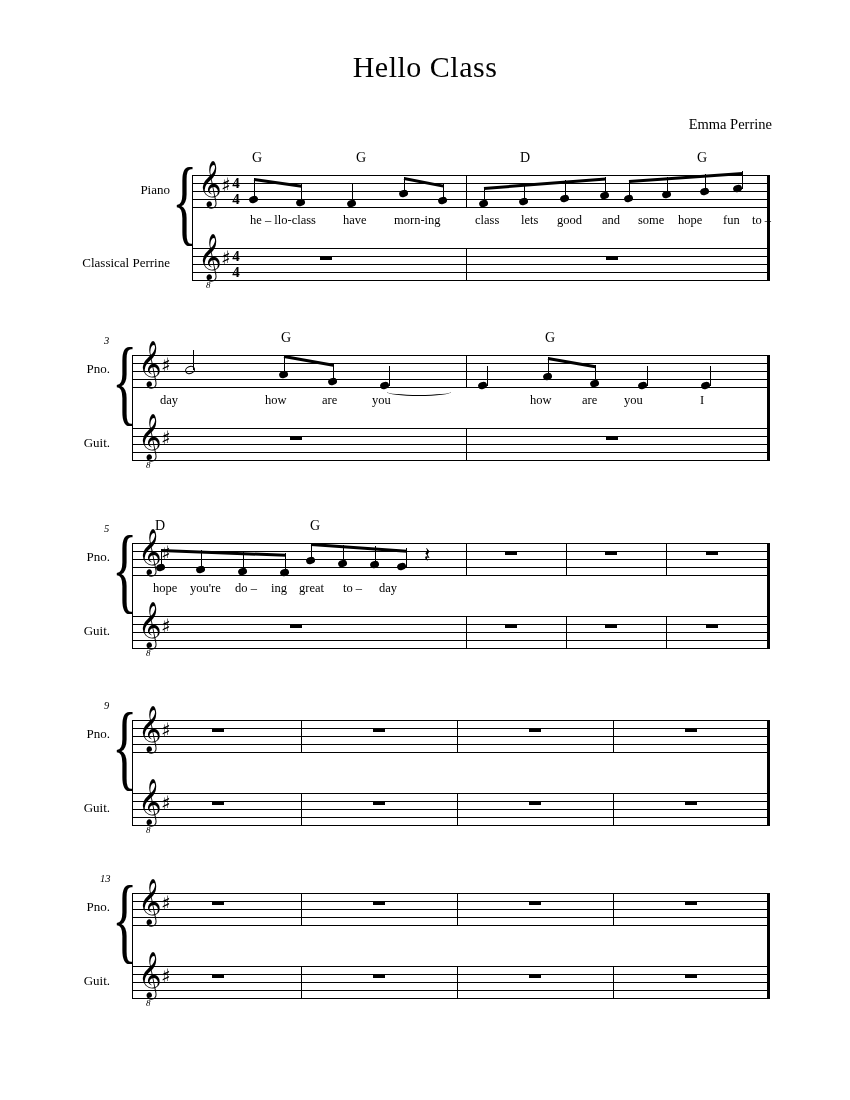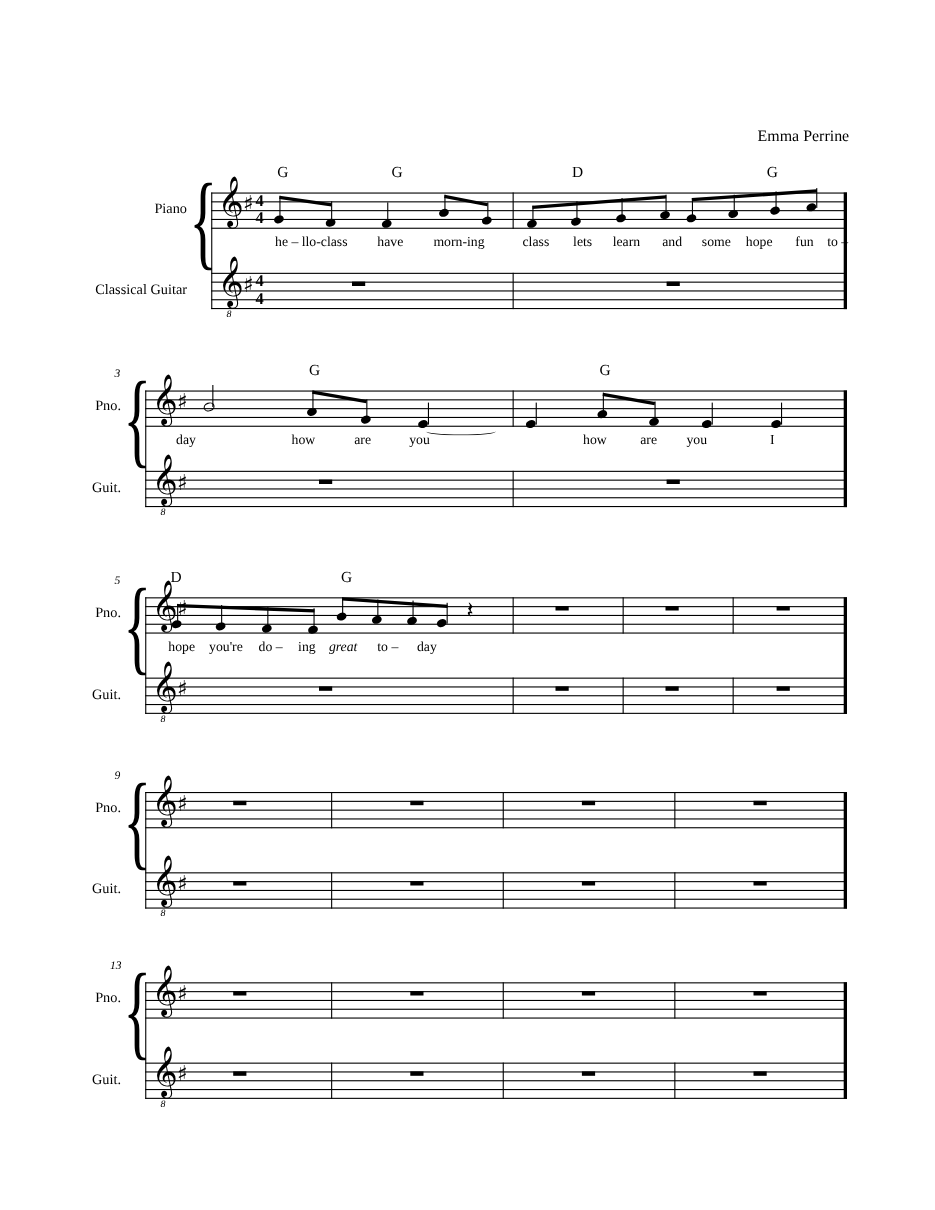--- a/index.html
+++ b/index.html
@@ -180,26 +180,27 @@
     font-size: 12.5px;
     font-family: "Liberation Serif", serif;
     white-space: nowrap;
   }
 </style>
 </head>
 <body>
 
 <div class="page">
 
+  <div class="title">Hello Class</div>
   <div class="composer">Emma Perrine</div>
 
   <div class="system" style="top:150px;">
 
     <div class="instlabel" style="left:30px; top:32px; width:140px;">Piano</div>
-    <div class="instlabel" style="left:10px; top:105px; width:160px;">Classical Guitar</div>
+    <div class="instlabel" style="left:10px; top:105px; width:160px;">Classical Perrine</div>
 
     <div class="brace" style="left:172px; top:16px;">{</div>
 
     <div class="staff" style="left:192px; top:25px; width:578px;">
       <div class="ln"></div>
         <div class="ln"></div>
         <div class="ln"></div>
         <div class="ln"></div>
         <div class="ln"></div>
     </div>
@@ -269,21 +270,21 @@
     <div class="rest" style="left:320px; top:106px;"></div>
     <div class="rest" style="left:606px; top:106px;"></div>
 
     <div class="heavybar" style="left:767px; top:25px; height:106px;"></div>
 
     <div class="lyric" style="left:250px; top:63px;">he – llo-class</div>
     <div class="lyric" style="left:343px; top:63px;">have</div>
     <div class="lyric" style="left:394px; top:63px;">morn-ing</div>
     <div class="lyric" style="left:475px; top:63px;">class</div>
     <div class="lyric" style="left:521px; top:63px;">lets</div>
-    <div class="lyric" style="left:557px; top:63px;">learn</div>
+    <div class="lyric" style="left:557px; top:63px;">good</div>
     <div class="lyric" style="left:602px; top:63px;text-align:center;">and</div>
     <div class="lyric" style="left:638px; top:63px;">some</div>
     <div class="lyric" style="left:678px; top:63px;">hope</div>
     <div class="lyric" style="left:723px; top:63px;">fun</div>
     <div class="lyric" style="left:752px; top:63px;">to –</div>
   </div>
 
   <div class="system" style="top:330px;">
     <div class="sysnum" style="left:104px; top:5px;">3</div>
     <div class="instlabel" style="left:30px; top:31px; width:80px;">Pno.</div>
@@ -430,21 +431,21 @@
     <div class="rest" style="left:505px; top:106px;"></div>
     <div class="rest" style="left:605px; top:106px;"></div>
     <div class="rest" style="left:706px; top:106px;"></div>
 
     <div class="heavybar" style="left:767px; top:25px; height:106px;"></div>
 
     <div class="lyric" style="left:153px; top:63px;">hope</div>
     <div class="lyric" style="left:190px; top:63px;">you're</div>
     <div class="lyric" style="left:235px; top:63px;">do –</div>
     <div class="lyric" style="left:271px; top:63px;">ing</div>
-    <div class="lyric" style="left:299px; top:63px;font-style:italic;">great</div>
+    <div class="lyric" style="left:299px; top:63px;">great</div>
     <div class="lyric" style="left:343px; top:63px;">to –</div>
     <div class="lyric" style="left:379px; top:63px;">day</div>
   </div>
 
   <div class="system" style="top:695px;">
     <div class="sysnum" style="left:104px; top:5px;">9</div>
     <div class="instlabel" style="left:30px; top:31px; width:80px;">Pno.</div>
     <div class="instlabel" style="left:30px; top:105px; width:80px;">Guit.</div>
 
     <div class="brace" style="left:112px; top:16px;">{</div>

